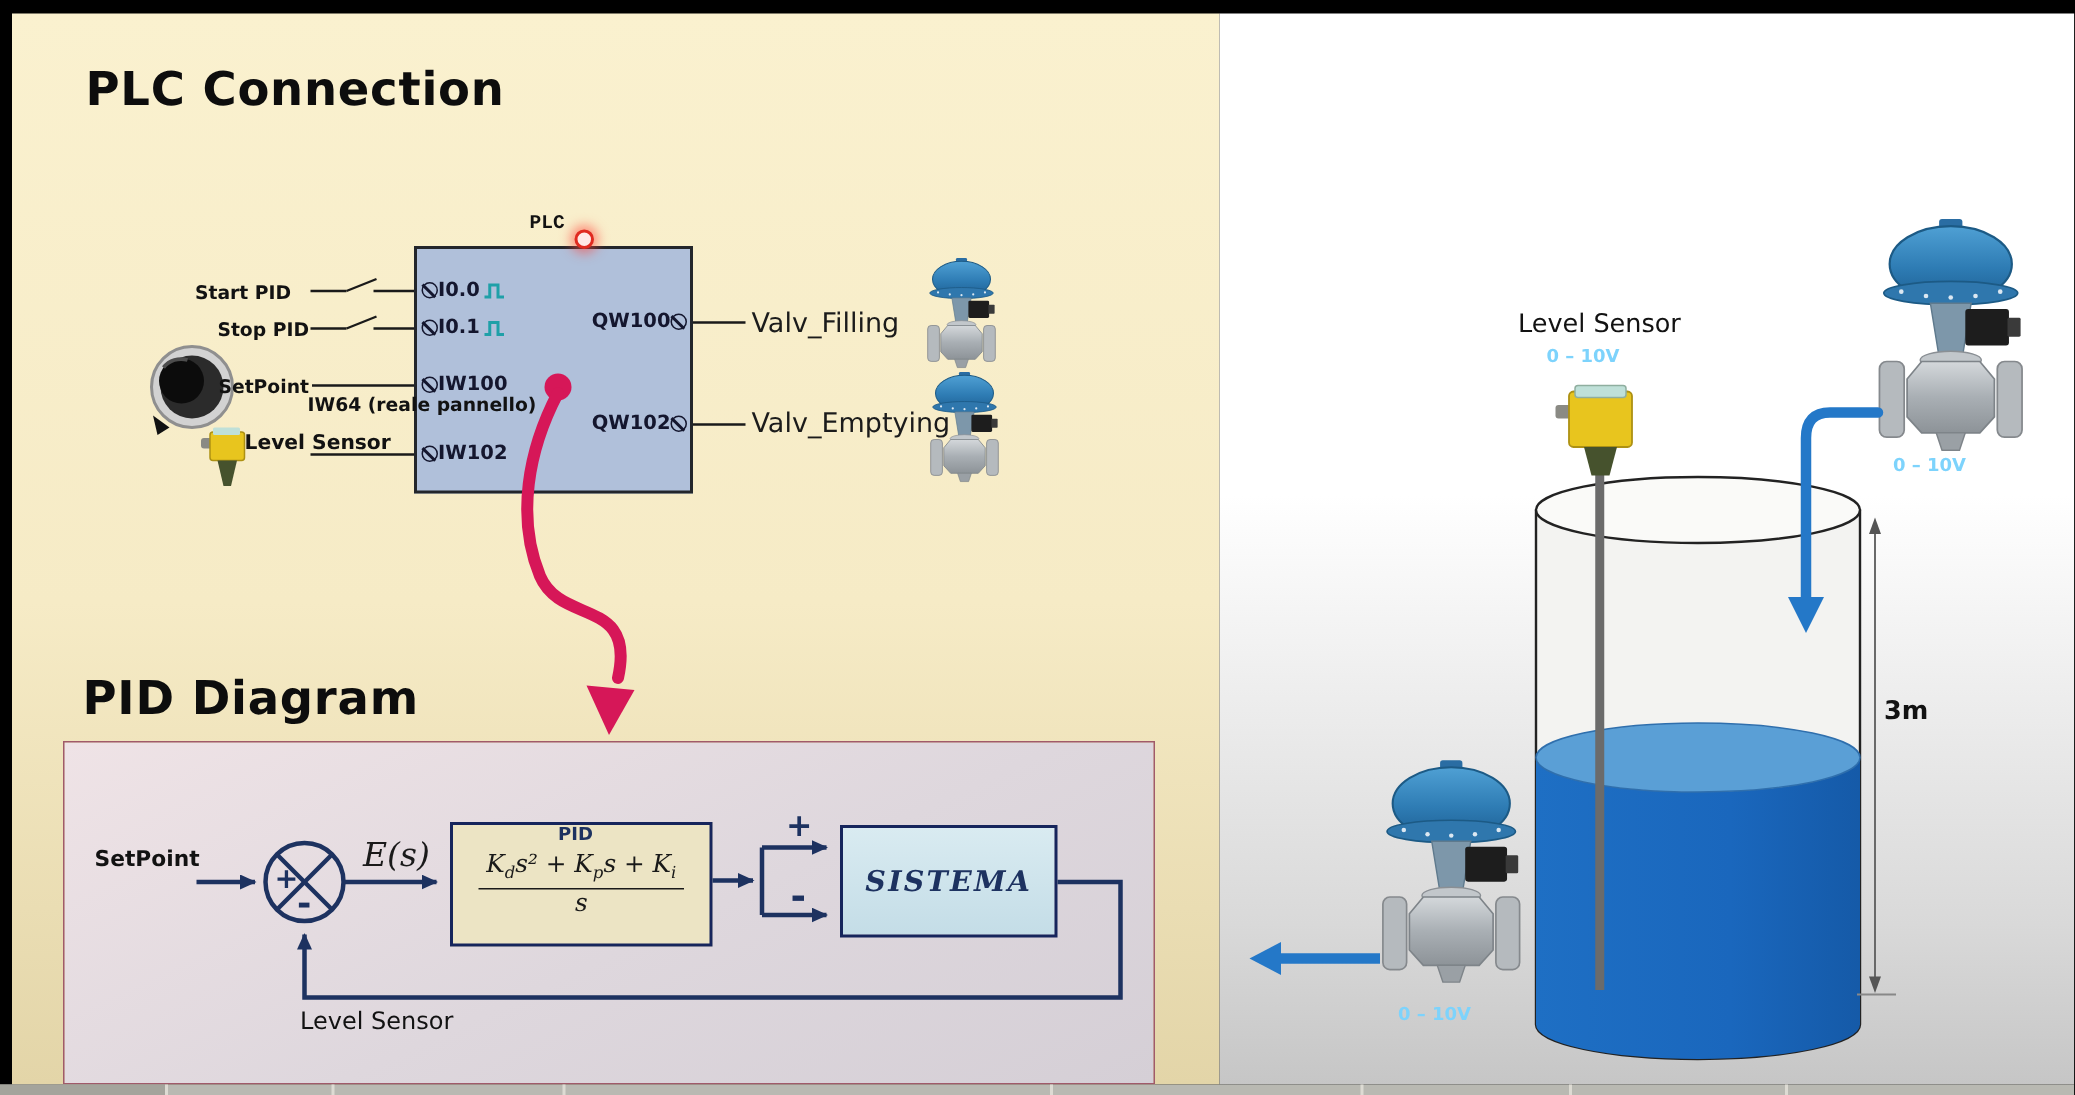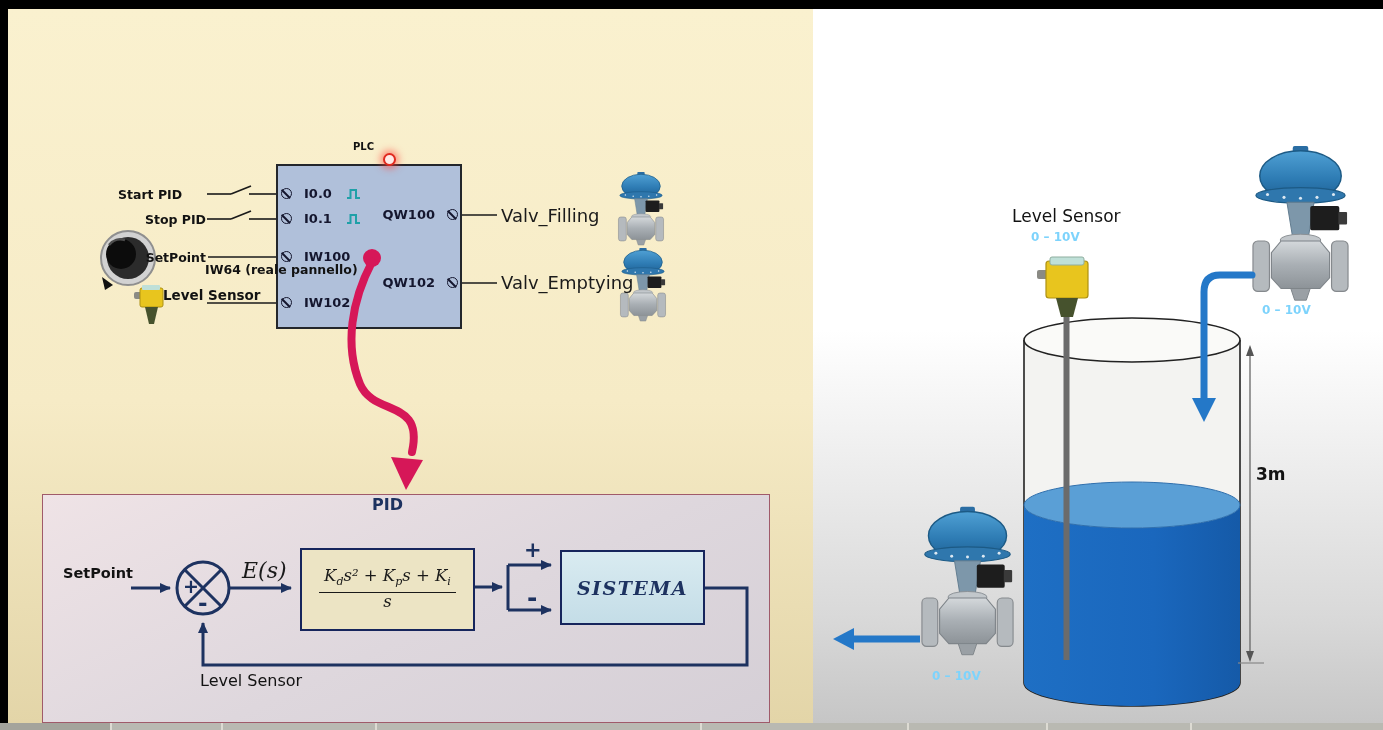--- a/index.html
+++ b/index.html
@@ -20,21 +20,21 @@
     border:2.5px solid #16255c; display:flex; flex-direction:column; align-items:center; justify-content:center; }
   #sistema-block { left:560px; top:550px; width:145px; height:75px;
     background:linear-gradient(180deg,#d9ebf1 0%,#c4dde7 100%); border:2.5px solid #16255c;
     display:flex; align-items:center; justify-content:center; }
   #art { position:absolute; left:0; top:0; z-index:2; pointer-events:none; }
   .txt { position:absolute; z-index:3; white-space:nowrap; color:#121212; }
   .title { font-size:31px; font-weight:700; letter-spacing:.5px; color:#0d0d0d; }
   .lbl { font-size:12.5px; font-weight:700; }
   .lbl-md { font-size:13.5px; font-weight:600; }
   .valv { font-size:18px; font-weight:400; color:#1b1b1b; }
-  .pin-row { position:absolute; z-index:3; display:flex; align-items:center; gap:12px;
+  .pin-row { position:absolute; z-index:3; display:flex; align-items:center; gap:0;
     font-size:13px; font-weight:700; color:#14162e; }
   .pin-circle { width:9px; height:9px; border:1.7px solid #14162e; border-radius:50%;
     position:relative; flex:0 0 auto; }
   .pin-circle::after { content:''; position:absolute; left:-1.6px; top:3.6px; width:12px; height:1.7px;
     background:#14162e; transform:rotate(45deg); }
   .pulse { flex:0 0 auto; margin-left:2px; }
   .navy { color:#1d3260; }
   .serif-i { font-family:"DejaVu Serif","Liberation Serif",serif; font-style:italic; }
   #plc-cursor { position:absolute; left:383px; top:153px; width:9px; height:9px; border-radius:50%;
     border:2.5px solid #e02a20; background:#ffe9e6; box-shadow:0 0 7px 3px rgba(255,70,60,.55); z-index:4; }
@@ -192,25 +192,26 @@
       <line x1="221" y1="570" x2="185" y2="606"></line>
       <line x1="229" y1="588" x2="291" y2="588" marker-end="url(#mNavy)"></line>
       <line x1="475" y1="587" x2="502" y2="587" marker-end="url(#mNavy)"></line>
       <line x1="508" y1="565" x2="508" y2="610"></line>
       <line x1="508" y1="565" x2="551" y2="565" marker-end="url(#mNavy)"></line>
       <line x1="508" y1="610" x2="551" y2="610" marker-end="url(#mNavy)"></line>
       <path d="M705,588 L747,588 L747,665 L203,665 L203,623" marker-end="url(#mNavy)"></path>
     </g>
   </svg>
 
-
-  <div class="txt" style="left:353px; top:141px; font-size:10px; font-weight:700;">PLC</div>
+  <div class="txt title" style="left:57px; top:42px;">PLC Connection</div>
+
+  <div class="txt" style="left:353px; top:141px; font-size:13px; font-weight:700;font-family:Liberation Mono, monospace;">PLC</div>
   <div id="plc-cursor"></div>
 
-  <div class="txt lbl" style="left:118px; top:187px; width:88px; text-align:left;">Start PID</div>
+  <div class="txt lbl" style="left:118px; top:187px; width:88px; text-align:center;">Start PID</div>
   <div class="txt lbl" style="left:118px; top:212px; width:88px; text-align:right;">Stop PID</div>
   <div class="txt lbl" style="left:118px; top:250px; width:88px; text-align:right;">SetPoint</div>
   <div class="txt lbl" style="left:205px; top:262px;">IW64 (reale pannello)</div>
   <div class="txt lbl-md" style="left:163px; top:287px;">Level Sensor</div>
 
   <div class="pin-row" style="left:281px; top:186px;">
     <span class="pin-circle"></span>
     <span>I0.0</span>
     <svg class="pulse" width="15" height="13">
         <path d="M1,11 H4.5 V3 H10 V11 H14" fill="none" stroke="#1fa0a8" stroke-width="2"></path>
@@ -236,25 +237,26 @@
     <span class="pin-circle"></span>
   </div>
   <div class="pin-row" style="left:380px; top:275px; width:78px; justify-content:flex-end;">
     <span>QW102</span>
     <span class="pin-circle"></span>
   </div>
 
   <div class="txt valv" style="left:501px; top:205px;">Valv_Filling</div>
   <div class="txt valv" style="left:501px; top:272px;">Valv_Emptying</div>
 
+  <div class="txt title" style="left:55px; top:448px;">PID Diagram</div>
   <div class="txt" style="left:63px; top:565px; font-size:14.5px; font-weight:700;">SetPoint</div>
   <div class="txt serif-i" style="left:242px; top:558px; font-size:22px; color:#1a1a1a;">E(s)</div>
   <div class="txt sum-sign" style="left:183px; top:575px; font-size:19px;">+</div>
   <div class="txt sum-sign" style="left:198px; top:590px; font-size:23px;">-</div>
-  <div class="txt navy" style="left:372px; top:495px; font-size:16px; font-weight:700;">PID</div>
+  <div class="txt navy" style="left:372px; top:549px; font-size:12px; font-weight:700;">PID</div>
   <div class="txt sum-sign" style="left:524px; top:538px; font-size:21px;">+</div>
   <div class="txt sum-sign" style="left:527px; top:583px; font-size:25px;">-</div>
   <div class="txt" style="left:200px; top:671px; font-size:16px; font-weight:500;">Level Sensor</div>
 
   <div class="txt" style="left:1012px; top:206px; font-size:17px;">Level Sensor</div>
   <div class="txt range-red" style="left:1031px; top:230px;">0 – 10V</div>
   <div class="txt range-red" style="left:1262px; top:303px;">0 – 10V</div>
   <div class="txt range-red" style="left:932px; top:669px;">0 – 10V</div>
   <div class="txt" style="left:1256px; top:464px; font-size:17px; font-weight:700;">3m</div>
 

